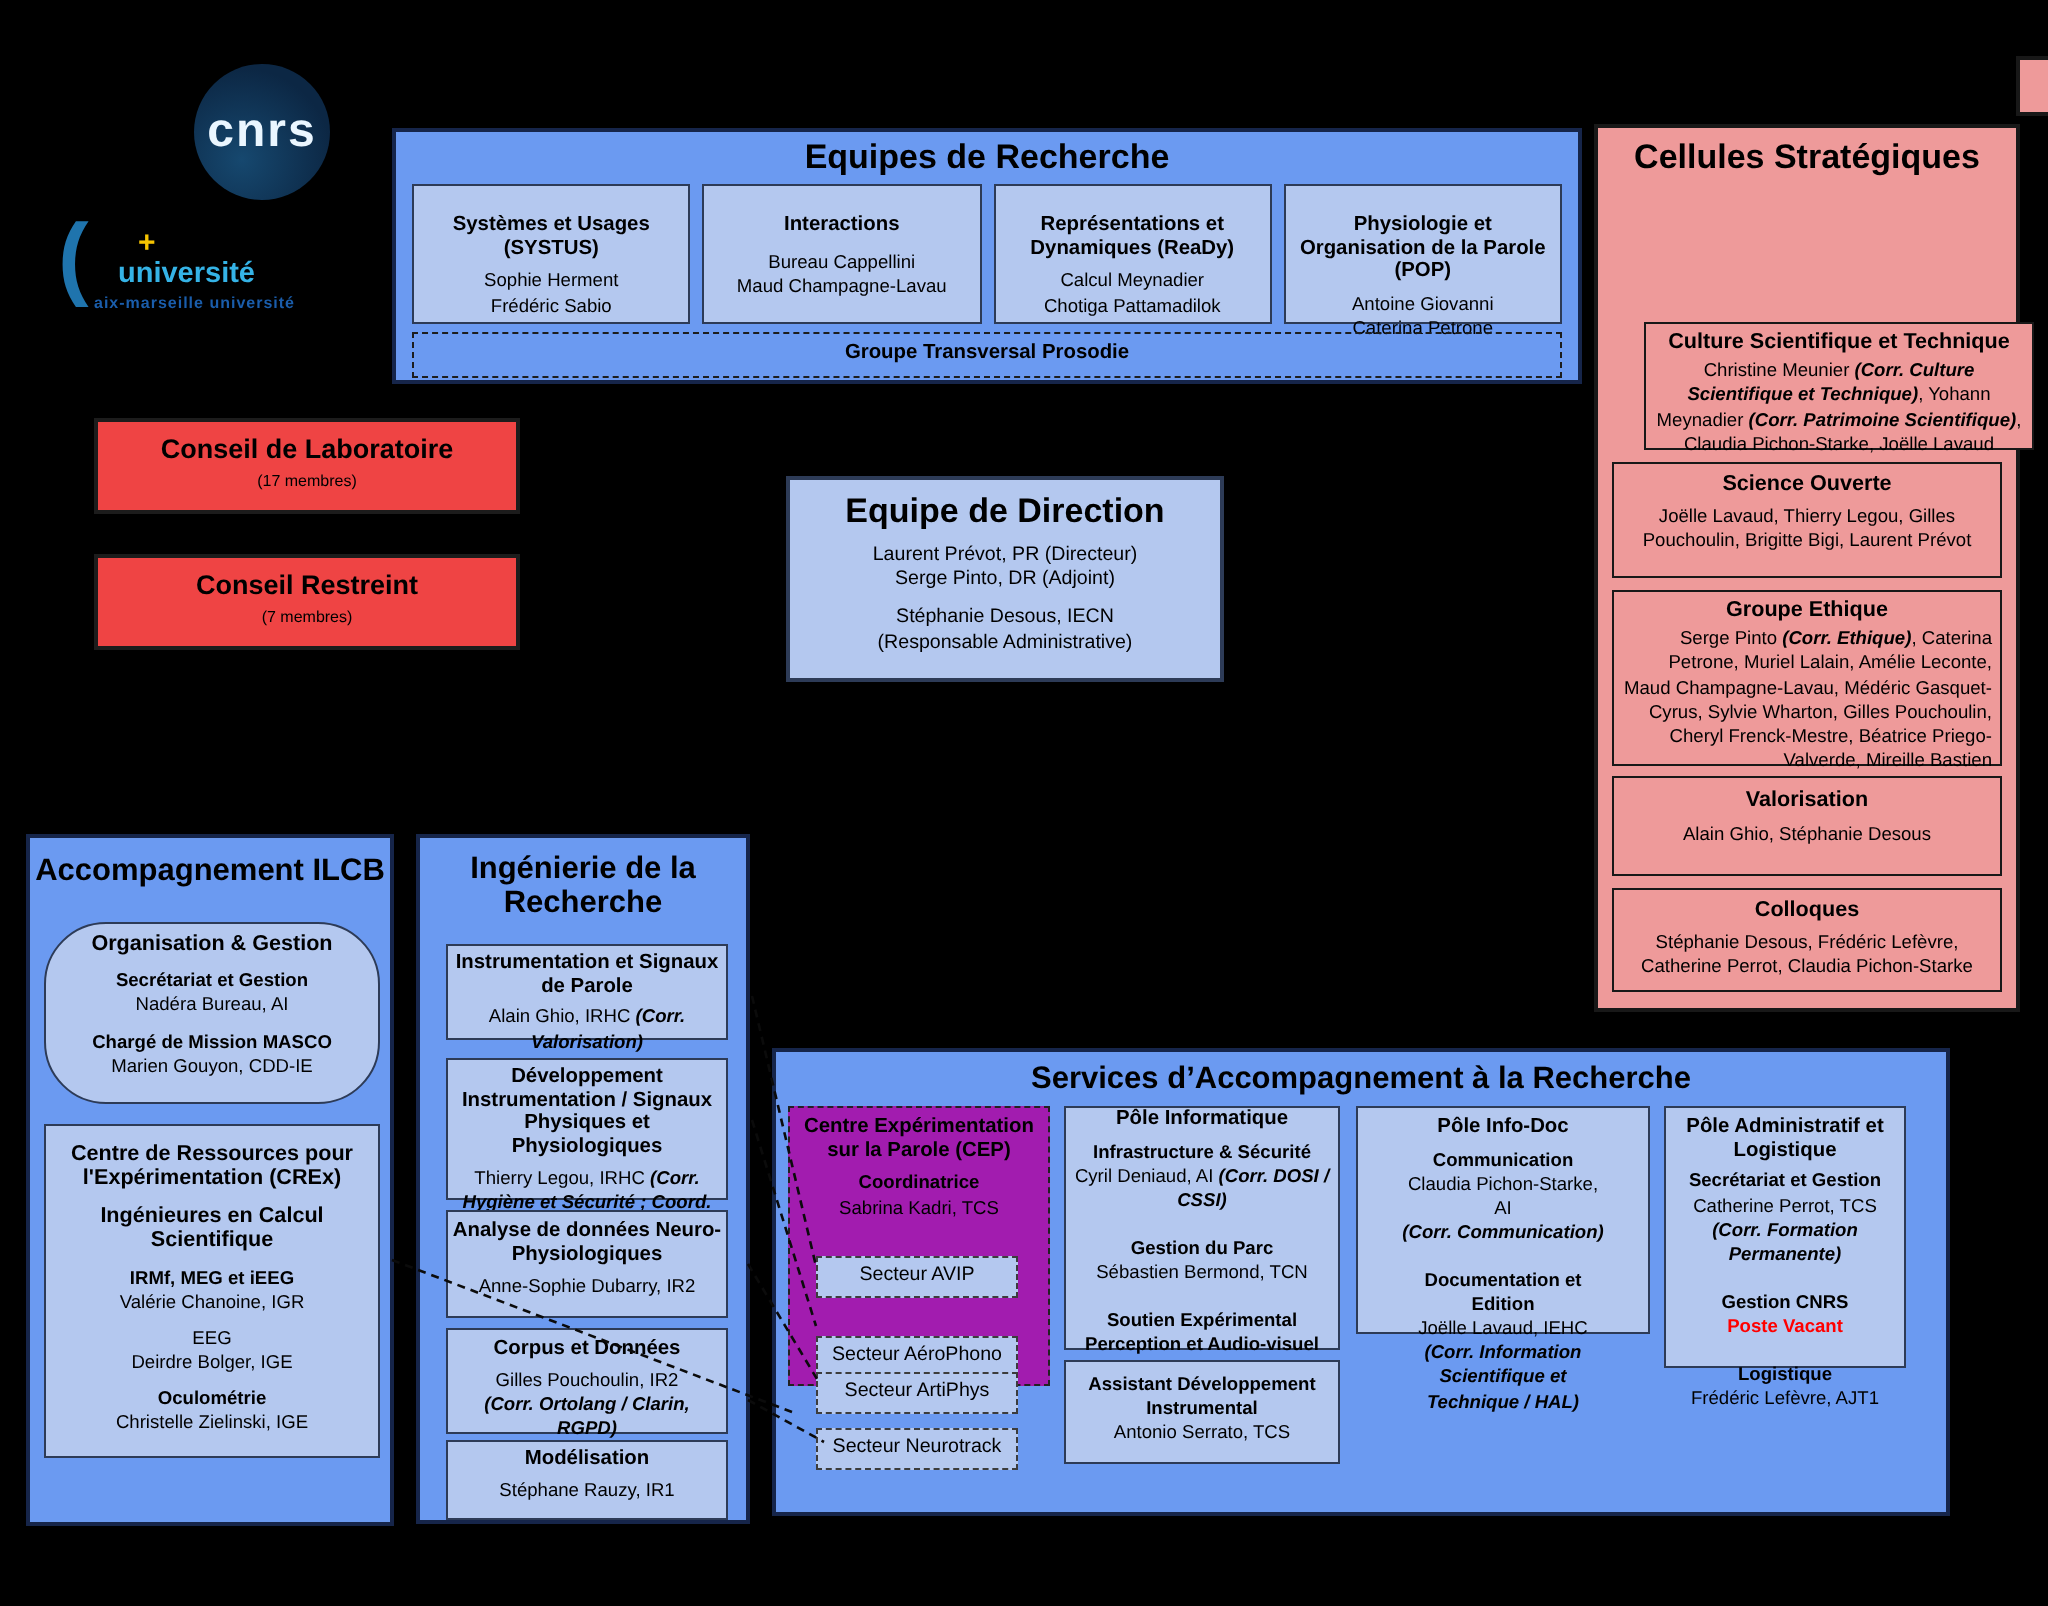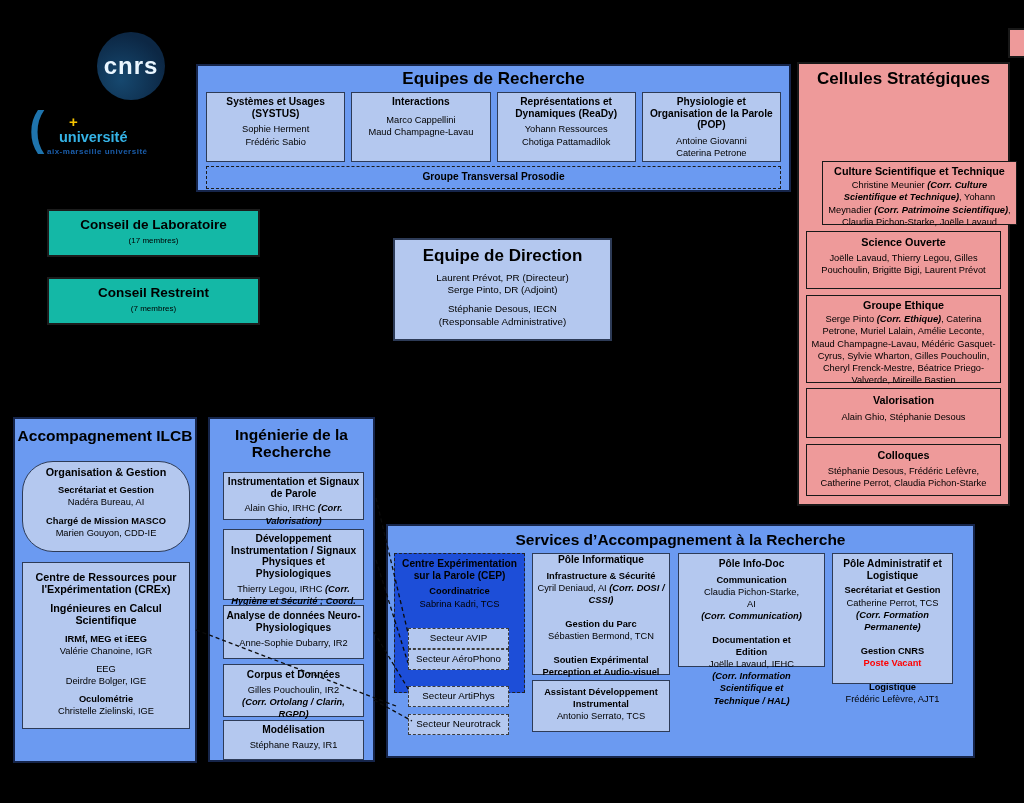--- a/index.html
+++ b/index.html
@@ -3,37 +3,37 @@
 <meta charset="utf-8">
 <style>
   html,body{margin:0;padding:0;background:#000;}
   #canvas{position:relative;width:1024px;height:803px;background:#000;overflow:hidden;
           font-family:"Liberation Sans",sans-serif;color:#000;}
   .abs{position:absolute;box-sizing:border-box;}
   .blue{background:#6b9af1;border:2px solid #16254a;}
   .light{background:#b4c8ef;border:1.5px solid #2d3b57;}
   .pink{background:#ee9a9a;border:2px solid #181818;}
   .pinkInner{background:#ee9a9a;border:1.5px solid #181818;}
-  .green{background:#14b8a6;border:2px solid #1c1c1c;}
+  .green{background:#ef4444;border:2px solid #1c1c1c;}
   .dashB{border:1.5px dashed #1d1d1d;}
   .dashS{border:1.2px dashed #3c3c3c;background:#b4c8ef;}
   .ctr{text-align:center;}
   .pre{white-space:pre-line;}
   .t17{font-weight:700;font-size:17px;line-height:1.1;}
   .t15{font-weight:700;font-size:15.5px;line-height:1.12;}
   .t11{font-weight:700;font-size:10.8px;line-height:1.15;}
   .t10{font-weight:700;font-size:10.2px;line-height:1.15;}
   .b9{font-size:9.3px;line-height:1.3;}
   .b10{font-size:9.8px;line-height:1.3;}
   .s-n{font-weight:400;}
   .s-b{font-weight:700;}
   .s-bi{font-weight:700;font-style:italic;}
   .s-rb{font-weight:700;color:#f00;}
   .teamrow{position:absolute;left:8px;right:8px;top:26px;height:70px;display:flex;gap:6px;}
-  .team{flex:1;padding:3px 4px;}
+  .team{flex:1;padding:14px 4px;}
   .cnrs{border-radius:50%;background:radial-gradient(circle at 35% 70%,#16486f,#0c2744 70%);
         display:flex;align-items:center;justify-content:center;color:#eaf6ff;
         font-weight:700;font-size:24px;letter-spacing:1px;}
   .gap6{height:6px;}
   .gap4{height:4px;}
 </style>
 </head>
 <body>
 
 <div id="canvas">
@@ -51,27 +51,27 @@
     <div class="teamrow">
       <div class="light team ctr">
         <div class="t10">Systèmes et Usages (SYSTUS)</div>
         <div class="gap4"></div>
         <div class="b9">Sophie Herment</div>
         <div class="b9">Frédéric Sabio</div>
       </div>
       <div class="light team ctr">
         <div class="t10">Interactions</div>
         <div class="gap6"></div>
-        <div class="b9">Marco Cappellini</div>
+        <div class="b9">Bureau Cappellini</div>
         <div class="b9">Maud Champagne-Lavau</div>
       </div>
       <div class="light team ctr">
         <div class="t10">Représentations et Dynamiques (ReaDy)</div>
         <div class="gap4"></div>
-        <div class="b9">Yohann Ressources</div>
+        <div class="b9">Calcul Meynadier</div>
         <div class="b9">Chotiga Pattamadilok</div>
       </div>
       <div class="light team ctr">
         <div class="t10">Physiologie et Organisation de la Parole (POP)</div>
         <div class="gap4"></div>
         <div class="b9">Antoine Giovanni</div>
         <div class="b9">Caterina Petrone</div>
       </div>
     </div>
     <div class="abs dashB ctr" style="left:8px;right:8px;top:100px;height:23px;">
@@ -84,21 +84,21 @@
     <div class="abs pinkInner ctr" style="left:7px;width:195px;top:97px;height:64px;padding:3px 5px;margin-left:16px;">
       <div class="t11">Culture Scientifique et Technique</div>
       <div class="b9 pre" style="margin-top:2px;"><span class="s-n">Christine Meunier </span><span class="s-bi">(Corr. Culture Scientifique et Technique)</span><span class="s-n">, Yohann Meynadier </span><span class="s-bi">(Corr. Patrimoine Scientifique)</span><span class="s-n">, Claudia Pichon-Starke, Joëlle Lavaud</span></div>
     </div>
     <div class="abs pinkInner ctr" style="left:7px;width:195px;top:167px;height:58px;padding:4px 6px;">
       <div class="t11">Science Ouverte</div>
       <div class="b9 pre" style="margin-top:4px;"><span class="s-n">Joëlle Lavaud, Thierry Legou, Gilles Pouchoulin, Brigitte Bigi, Laurent Prévot</span></div>
     </div>
     <div class="abs pinkInner ctr" style="left:7px;width:195px;top:231px;height:88px;padding:3px 4px;">
       <div class="t11">Groupe Ethique</div>
-      <div class="b9 pre" style="margin-top:2px;"><span class="s-n">Serge Pinto </span><span class="s-bi">(Corr. Ethique)</span><span class="s-n">, Caterina Petrone, Muriel Lalain, Amélie Leconte, Maud Champagne-Lavau, Médéric Gasquet-Cyrus, Sylvie Wharton, Gilles Pouchoulin, Cheryl Frenck-Mestre, Béatrice Priego-Valverde, Mireille Bastien</span></div>
+      <div class="b9 pre" style="margin-top:2px;text-align:right;"><span class="s-n">Serge Pinto </span><span class="s-bi">(Corr. Ethique)</span><span class="s-n">, Caterina Petrone, Muriel Lalain, Amélie Leconte, Maud Champagne-Lavau, Médéric Gasquet-Cyrus, Sylvie Wharton, Gilles Pouchoulin, Cheryl Frenck-Mestre, Béatrice Priego-Valverde, Mireille Bastien</span></div>
     </div>
     <div class="abs pinkInner ctr" style="left:7px;width:195px;top:324px;height:50px;padding:5px 6px;">
       <div class="t11">Valorisation</div>
       <div class="b9 pre" style="margin-top:5px;"><span class="s-n">Alain Ghio,  Stéphanie Desous</span></div>
     </div>
     <div class="abs pinkInner ctr" style="left:7px;width:195px;top:380px;height:52px;padding:4px 6px;">
       <div class="t11">Colloques</div>
       <div class="b9 pre" style="margin-top:4px;"><span class="s-n">Stéphanie Desous, Frédéric Lefèvre, Catherine Perrot,  Claudia Pichon-Starke</span></div>
     </div>
   </div>
@@ -170,29 +170,29 @@
     </div>
     <div class="abs light ctr" style="left:13px;width:141px;top:301px;height:40px;padding:3px 2px;">
       <div class="t10">Modélisation</div>
       <div class="b9 pre" style="margin-top:3px;"><span class="s-n">Stéphane Rauzy, IR1</span></div>
     </div>
   </div>
 
   <div class="abs blue" style="left:386px;top:524px;width:589px;height:234px;">
     <div class="ctr t15" style="margin-top:5px;">Services d’Accompagnement à la Recherche</div>
 
-    <div class="abs ctr" style="left:6px;top:27px;width:131px;height:140px;border:1.5px dashed #222;background:#1d4ed8;padding:4px 2px;">
+    <div class="abs ctr" style="left:6px;top:27px;width:131px;height:140px;border:1.5px dashed #222;background:#a21caf;padding:4px 2px;">
       <div class="t10">Centre Expérimentation sur la Parole (CEP)</div>
       <div class="gap4"></div>
       <div class="b9" style="font-weight:700;">Coordinatrice</div>
       <div class="b9">Sabrina Kadri, TCS</div>
       <div class="abs dashS ctr" style="left:13px;width:101px;top:74px;height:21px;">
         <div class="b10" style="margin-top:3px;">Secteur AVIP</div>
       </div>
-      <div class="abs dashS ctr" style="left:13px;width:101px;top:95px;height:21px;">
+      <div class="abs dashS ctr" style="left:13px;width:101px;top:114px;height:21px;">
         <div class="b10" style="margin-top:3px;">Secteur AéroPhono</div>
       </div>
       <div class="abs dashS ctr" style="left:13px;width:101px;top:132px;height:21px;">
         <div class="b10" style="margin-top:3px;">Secteur ArtiPhys</div>
       </div>
       <div class="abs dashS ctr" style="left:13px;width:101px;top:160px;height:21px;">
         <div class="b10" style="margin-top:3px;">Secteur Neurotrack</div>
       </div>
     </div>
 

